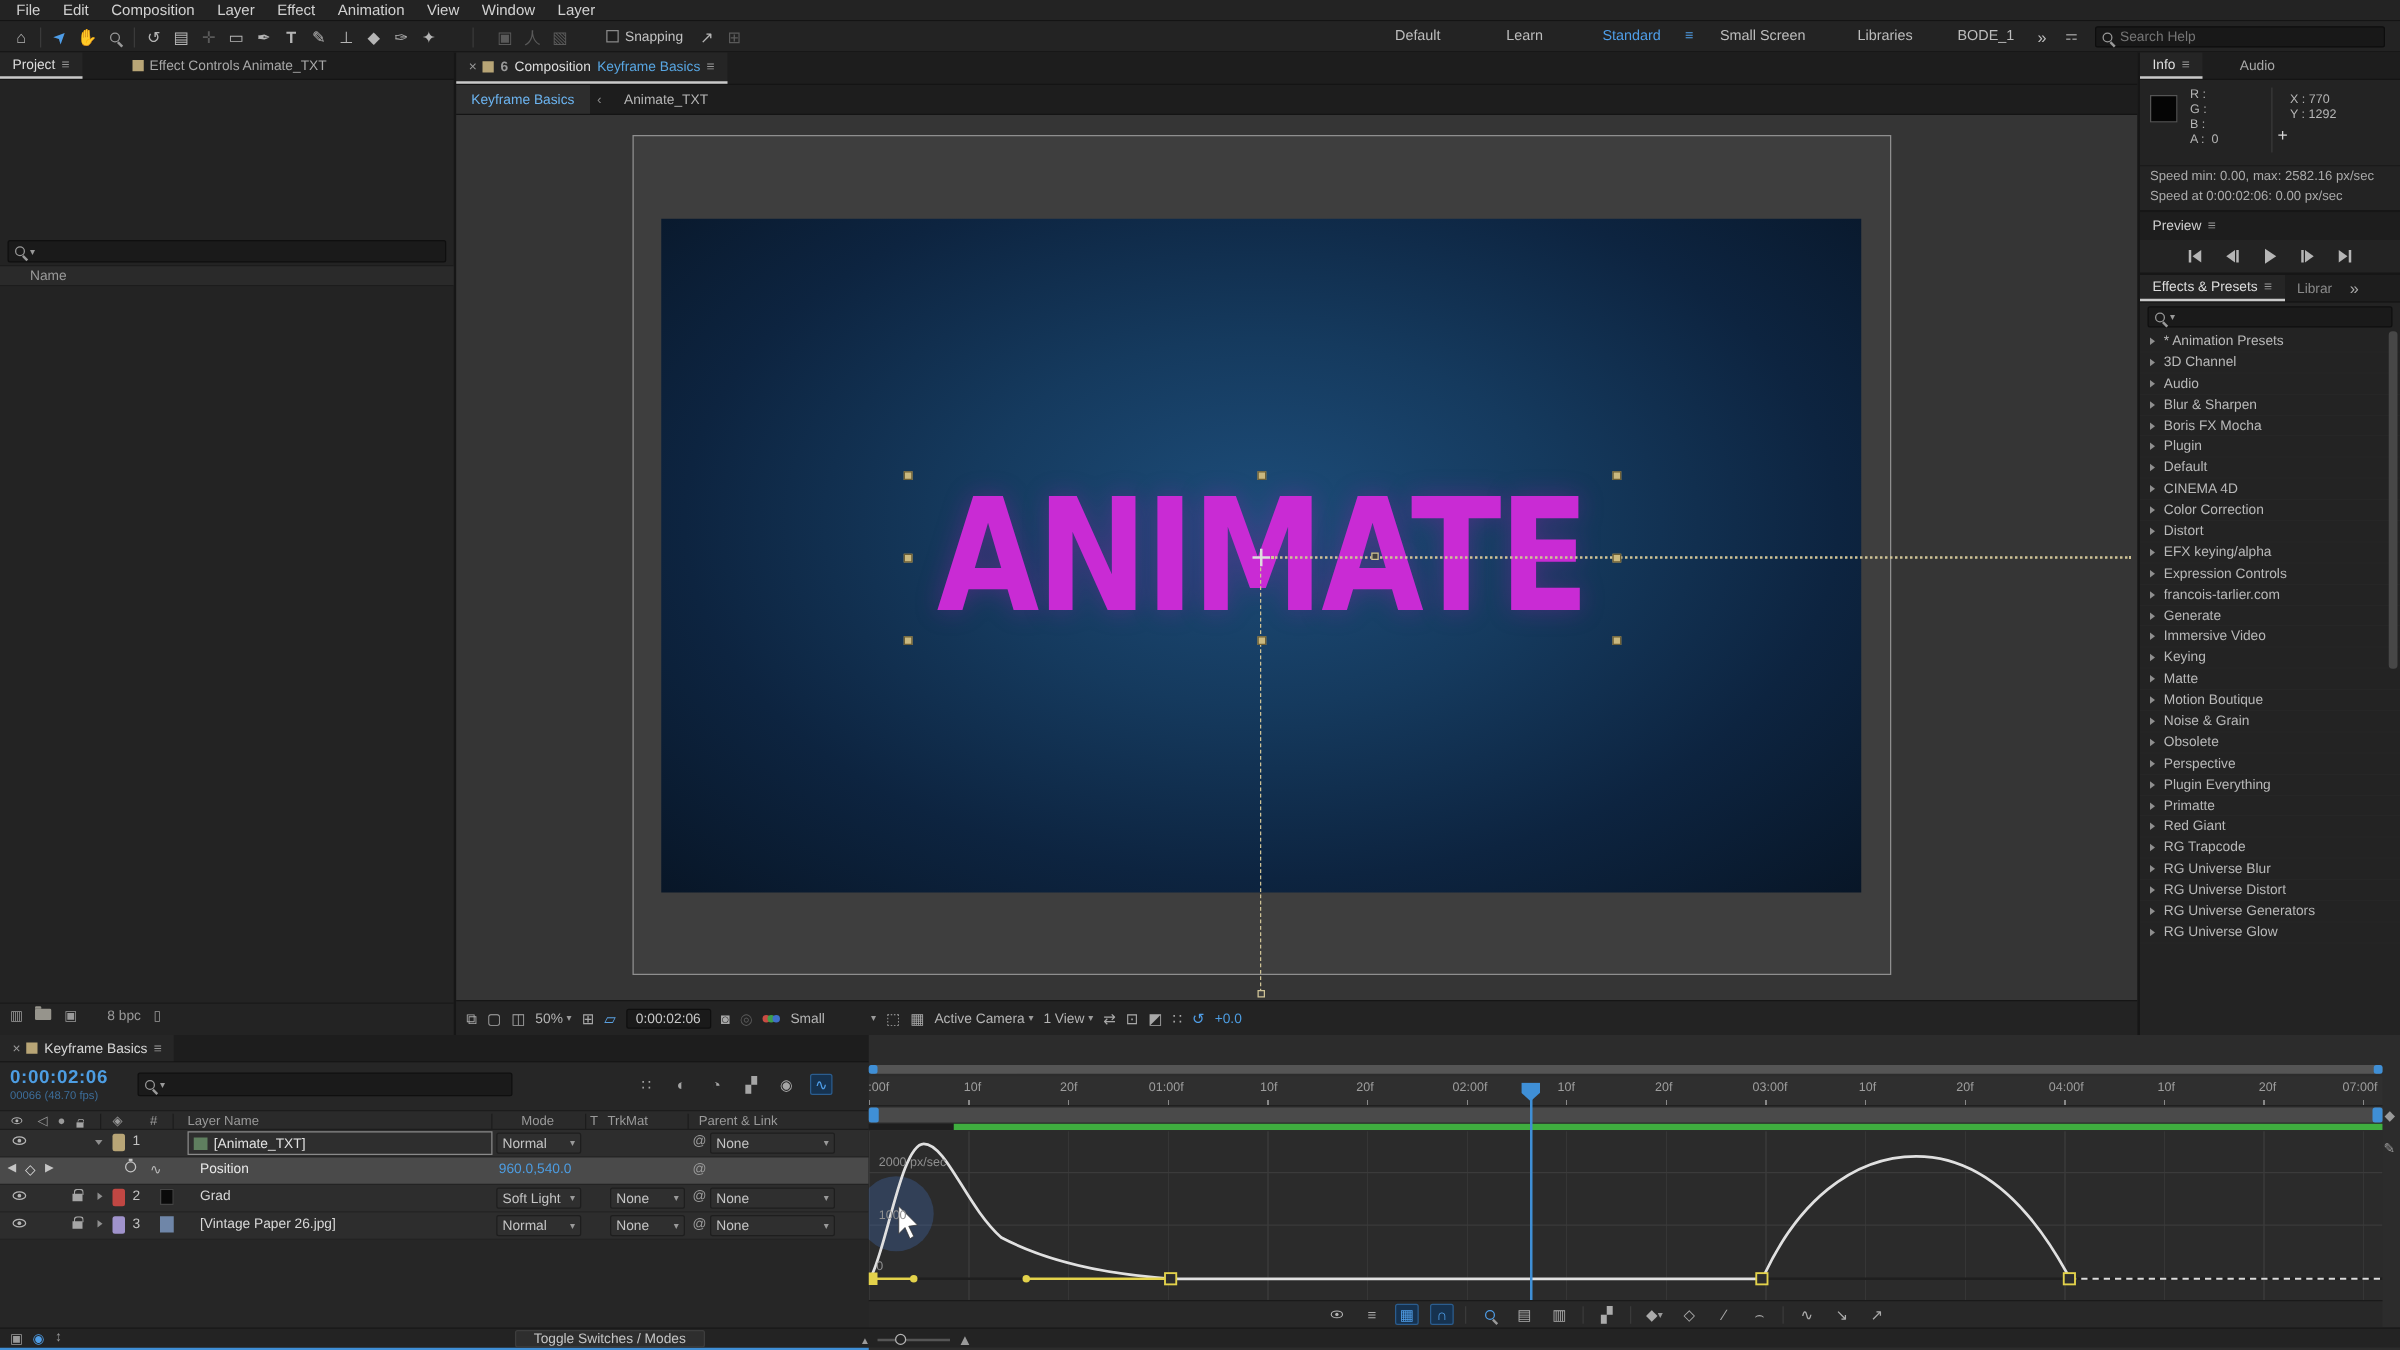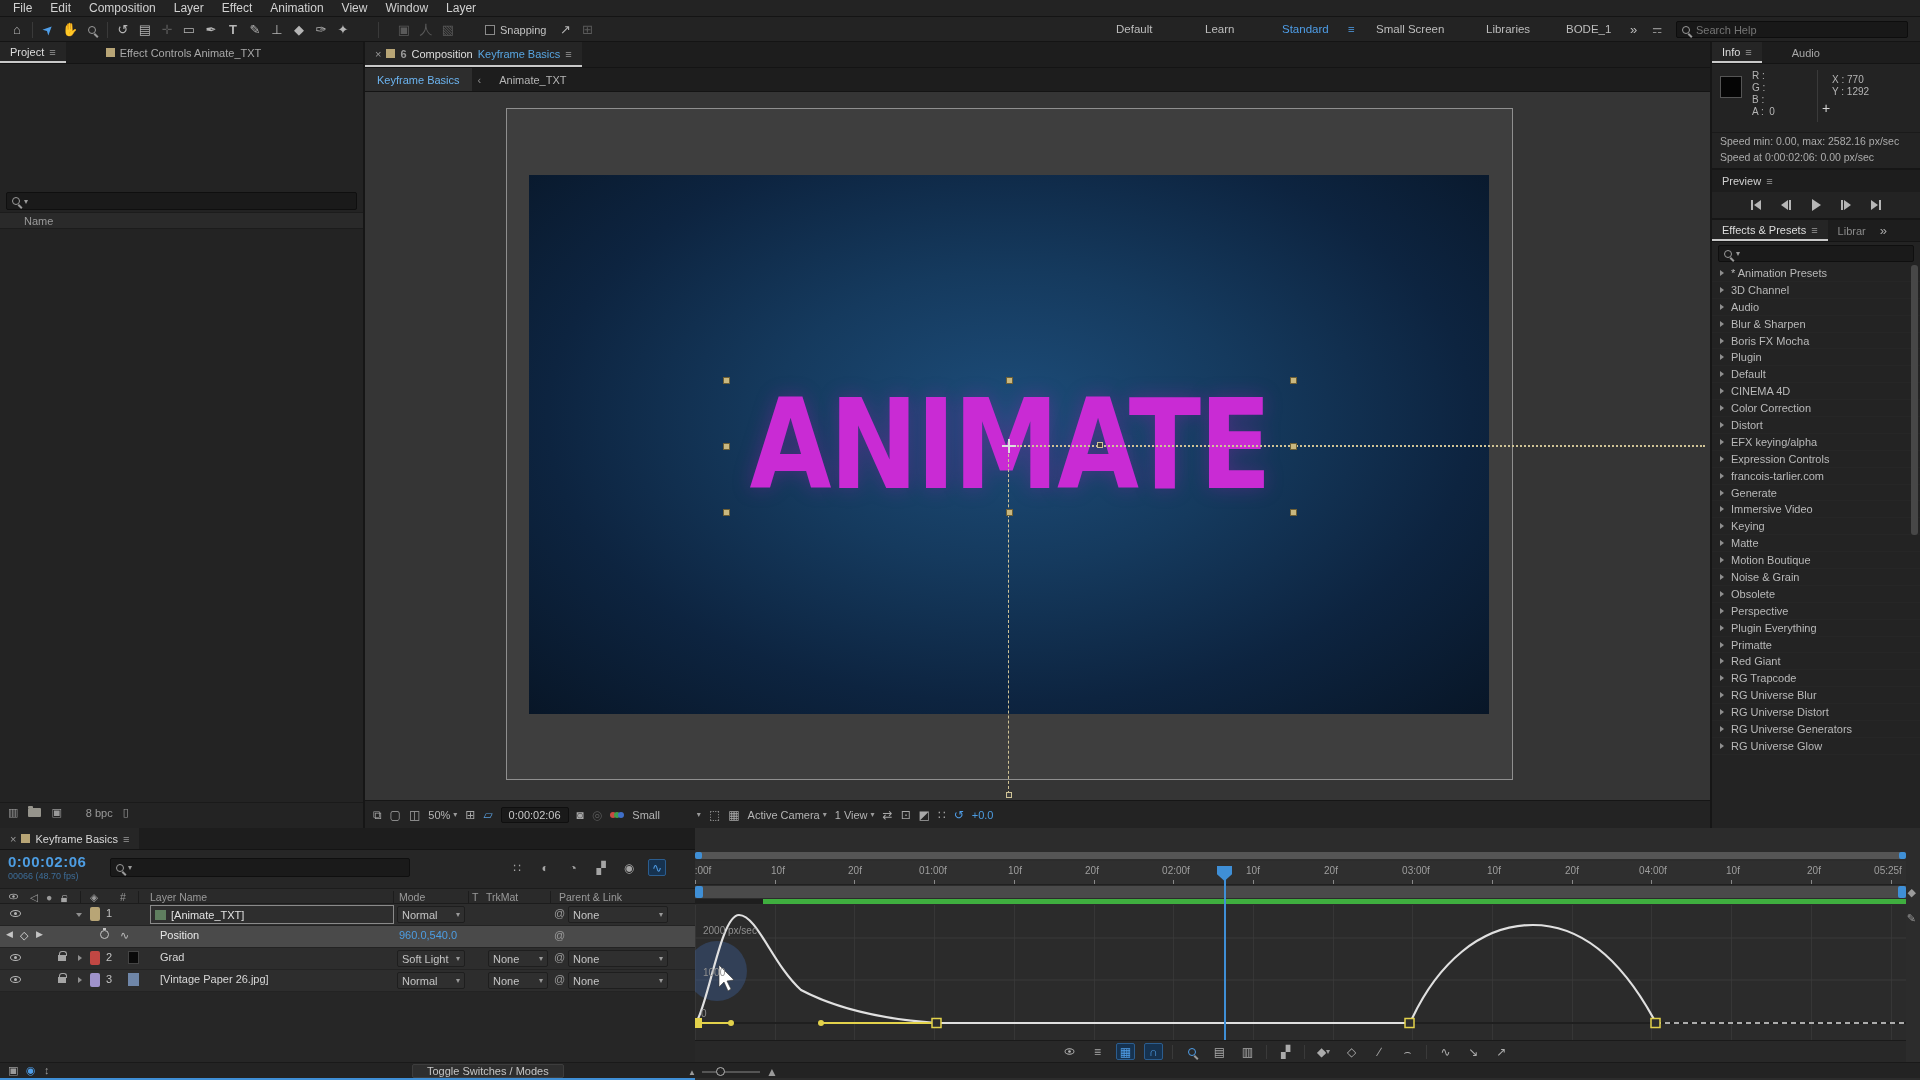--- a/index.html
+++ b/index.html
@@ -560,21 +560,21 @@
           <span style="left:46px">●</span>
           <span style="left:60px">
             <span class="lock" style="transform:scale(.7)"></span>
           </span>
         <span class="cdiv" style="left:80px"></span>
         <span style="left:90px">◈</span>
         <span style="left:120px">#</span>
         <span class="cdiv" style="left:138px"></span>
         <span style="left:150px">Layer Name</span>
         <span class="cdiv" style="left:393px"></span>
-        <span style="left:399px">Mode</span>
+        <span style="left:417px">Mode</span>
         <span class="cdiv" style="left:468px"></span>
         <span style="left:472px">T</span>
         <span style="left:486px">TrkMat</span>
         <span class="cdiv" style="left:550px"></span>
         <span style="left:559px">Parent &amp; Link</span>
       </div>
 
       <div class="lrow" style="top:54px">
         <span class="cell" style="left:10px"><span class="eye"></span></span>
         <span class="cell" style="left:76px"><span class="twd"></span></span>
@@ -667,21 +667,21 @@
         <span style="left:397px">20f</span>
         <span style="left:481px">02:00f</span>
         <span style="left:558px">10f</span>
         <span style="left:636px">20f</span>
         <span style="left:721px">03:00f</span>
         <span style="left:799px">10f</span>
         <span style="left:877px">20f</span>
         <span style="left:958px">04:00f</span>
         <span style="left:1038px">10f</span>
         <span style="left:1119px">20f</span>
-        <span style="left:1193px">05:25f</span>
+        <span style="left:1193px">07:00f</span>
         <div class="ticks"></div>
       </div>
       <div class="workarea">
         <span class="wacap" style="left:0"></span>
         <span class="wacap" style="right:0"></span>
       </div>
       <div class="greenbar">
           <span class="g"></span>
         </div>
 

